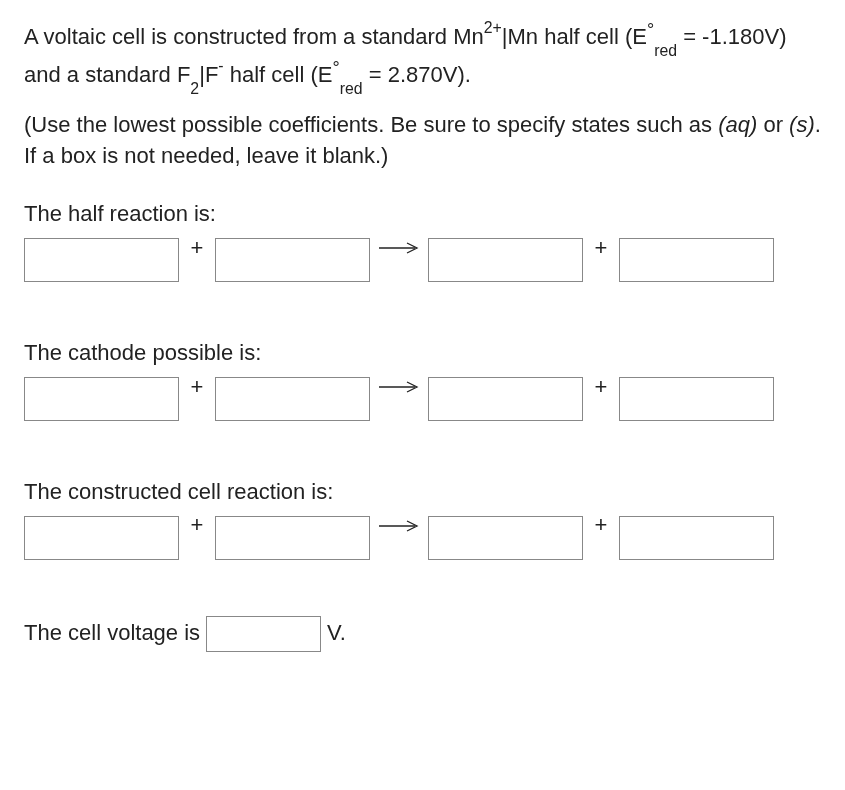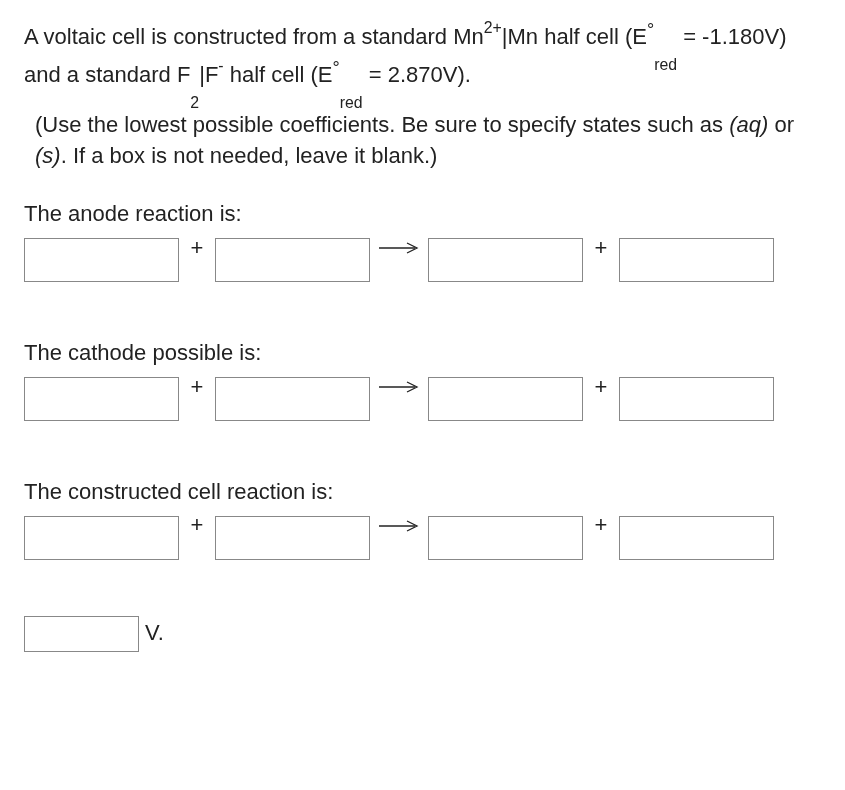--- a/index.html
+++ b/index.html
@@ -13,21 +13,20 @@
       color: #222;
       padding: 18px 24px;
       width: 845px;
       line-height: 1.4;
     }
     .intro {
       margin-bottom: 16px;
     }
     .instructions {
       margin-bottom: 28px;
-      margin-left: 11px;
     }
     .section-label {
       margin-bottom: 8px;
     }
     .reaction-row {
       display: flex;
       align-items: center;
       gap: 4px;
       margin-bottom: 56px;
     }
@@ -71,21 +70,21 @@
     }
     .voltage-row {
       display: flex;
       align-items: center;
       gap: 6px;
     }
     .sub {
       font-size: 0.72em;
       vertical-align: sub;
       position: relative;
-      top: 20px;
+      top: 6px;
     }
     .sup {
       font-size: 0.72em;
       vertical-align: super;
       position: relative;
       top: -3px;
     }
     .deg {
       font-size: 0.82em;
       vertical-align: super;
@@ -101,21 +100,21 @@
 <body>
 
 <p class="intro">
   <span>A voltaic cell is constructed from a standard </span><b><span>Mn</span><span class="sup">2+</span></b><b><span>|</span></b><b><span>Mn</span></b><span> half cell (E</span><span class="deg">°</span><span class="sub">red</span><span> = </span><b><span>-1.180</span></b><span>V</span><span>) and a standard </span><b><span>F</span><span class="sub">2</span></b><b><span>|</span></b><b><span>F</span><span class="sup">-</span></b><span> half cell (E</span><span class="deg">°</span><span class="sub">red</span><span> = </span><b><span>2.870</span></b><span>V</span><span>).</span>
 </p>
 
 <p class="instructions">
   <span>(Use the lowest possible coefficients. Be sure to specify states such as </span><span class="italic">(aq)</span><span> or </span><span class="italic">(s)</span><span>. If a box is not needed, leave it blank.)</span>
 </p>
 
-<div class="section-label">The anode reaction is:</div>
+<div class="section-label">The half reaction is:</div>
 <div class="reaction-row">
   <input class="box" value="" style="">
   <span class="plus">+</span>
   <input class="box" value="" style="">
   <span class="arrow">
     <svg viewBox="0 0 44 14">
         <line x1="2" y1="7" x2="38" y2="7" stroke="#222" stroke-width="1.3"></line>
         <polyline points="30,2 40,7 30,12" fill="none" stroke="#222" stroke-width="1.3"></polyline>
       </svg>
   </span>
@@ -150,15 +149,16 @@
         <line x1="2" y1="7" x2="38" y2="7" stroke="#222" stroke-width="1.3"></line>
         <polyline points="30,2 40,7 30,12" fill="none" stroke="#222" stroke-width="1.3"></polyline>
       </svg>
   </span>
   <input class="box" value="" style="">
   <span class="plus">+</span>
   <input class="box" value="" style="">
 </div>
 
 <div class="voltage-row">
+  <span>The cell voltage is </span>
   <input class="box-small" value="" style="">
   <span>V.</span>
 </div>
 
 </body></html>

